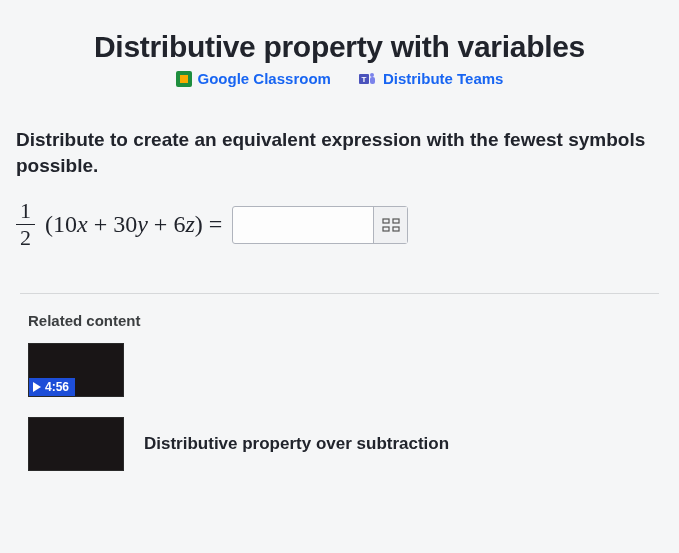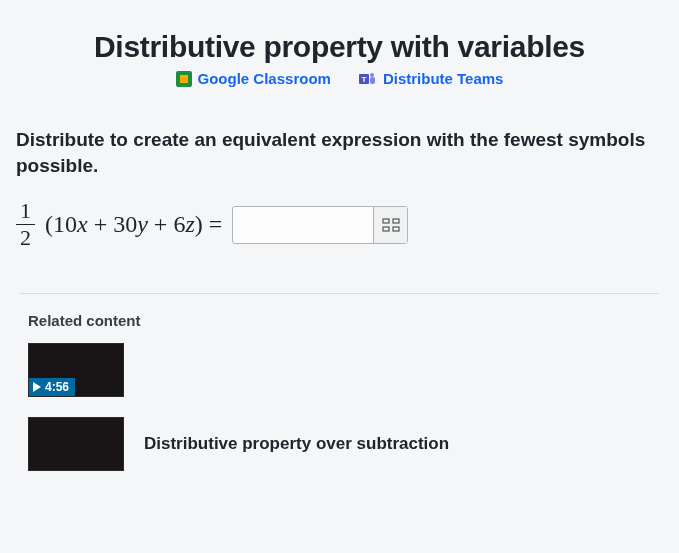--- a/index.html
+++ b/index.html
@@ -137,21 +137,21 @@
     height: 54px;
     background: #191516;
     border: 1px solid #2a2a2a;
     position: relative;
     flex-shrink: 0;
   }
   .thumb .dur {
     position: absolute;
     left: 0;
     bottom: 0;
-    background: #0369a1;
+    background: #1d4ed8;
     color: #fff;
     font-size: 12px;
     font-weight: 700;
     padding: 2px 6px 2px 4px;
     display: inline-flex;
     align-items: center;
     gap: 4px;
   }
   .play-tri {
     width: 0; height: 0;

